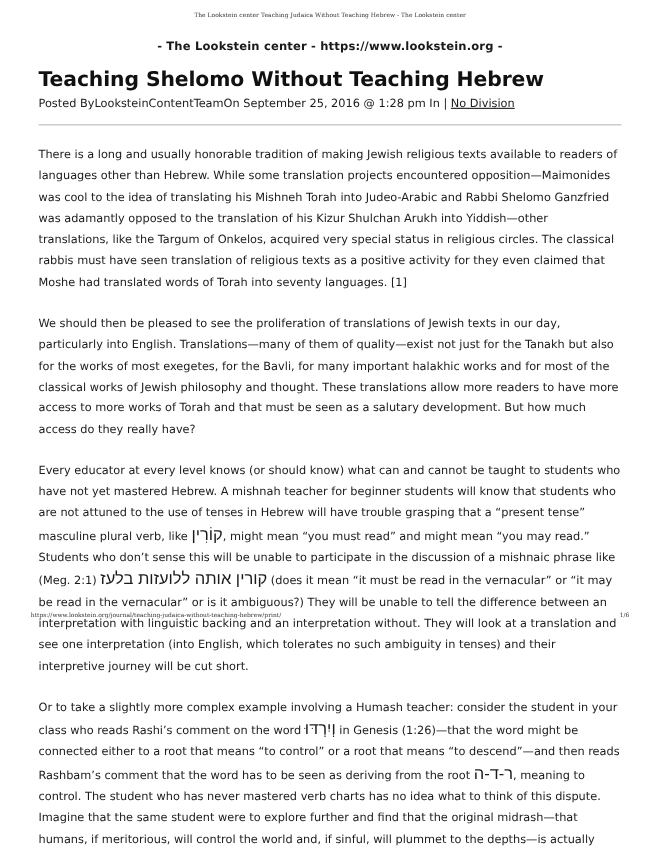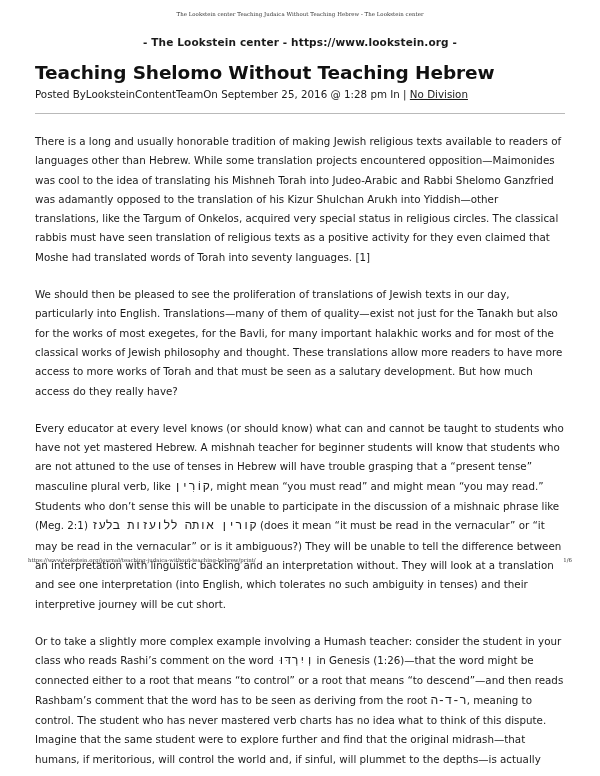--- a/index.html
+++ b/index.html
@@ -100,22 +100,22 @@
   p.intro {
     color: #a33a33;
     margin-top: 18px;
   }
 
   p.body-para {
     margin-top: 18px;
   }
 
   .heb {
-    font-family: Liberation Mono, monospace;
-    font-size: 12px;
+    font-family: Liberation Sans, sans-serif;
+    font-size: 15px;
     direction: rtl;
     unicode-bidi: isolate;
   }
 
   
   .print-footer {
     position: absolute;
     bottom: 14px;
     left: 0;
     width: 600px;

